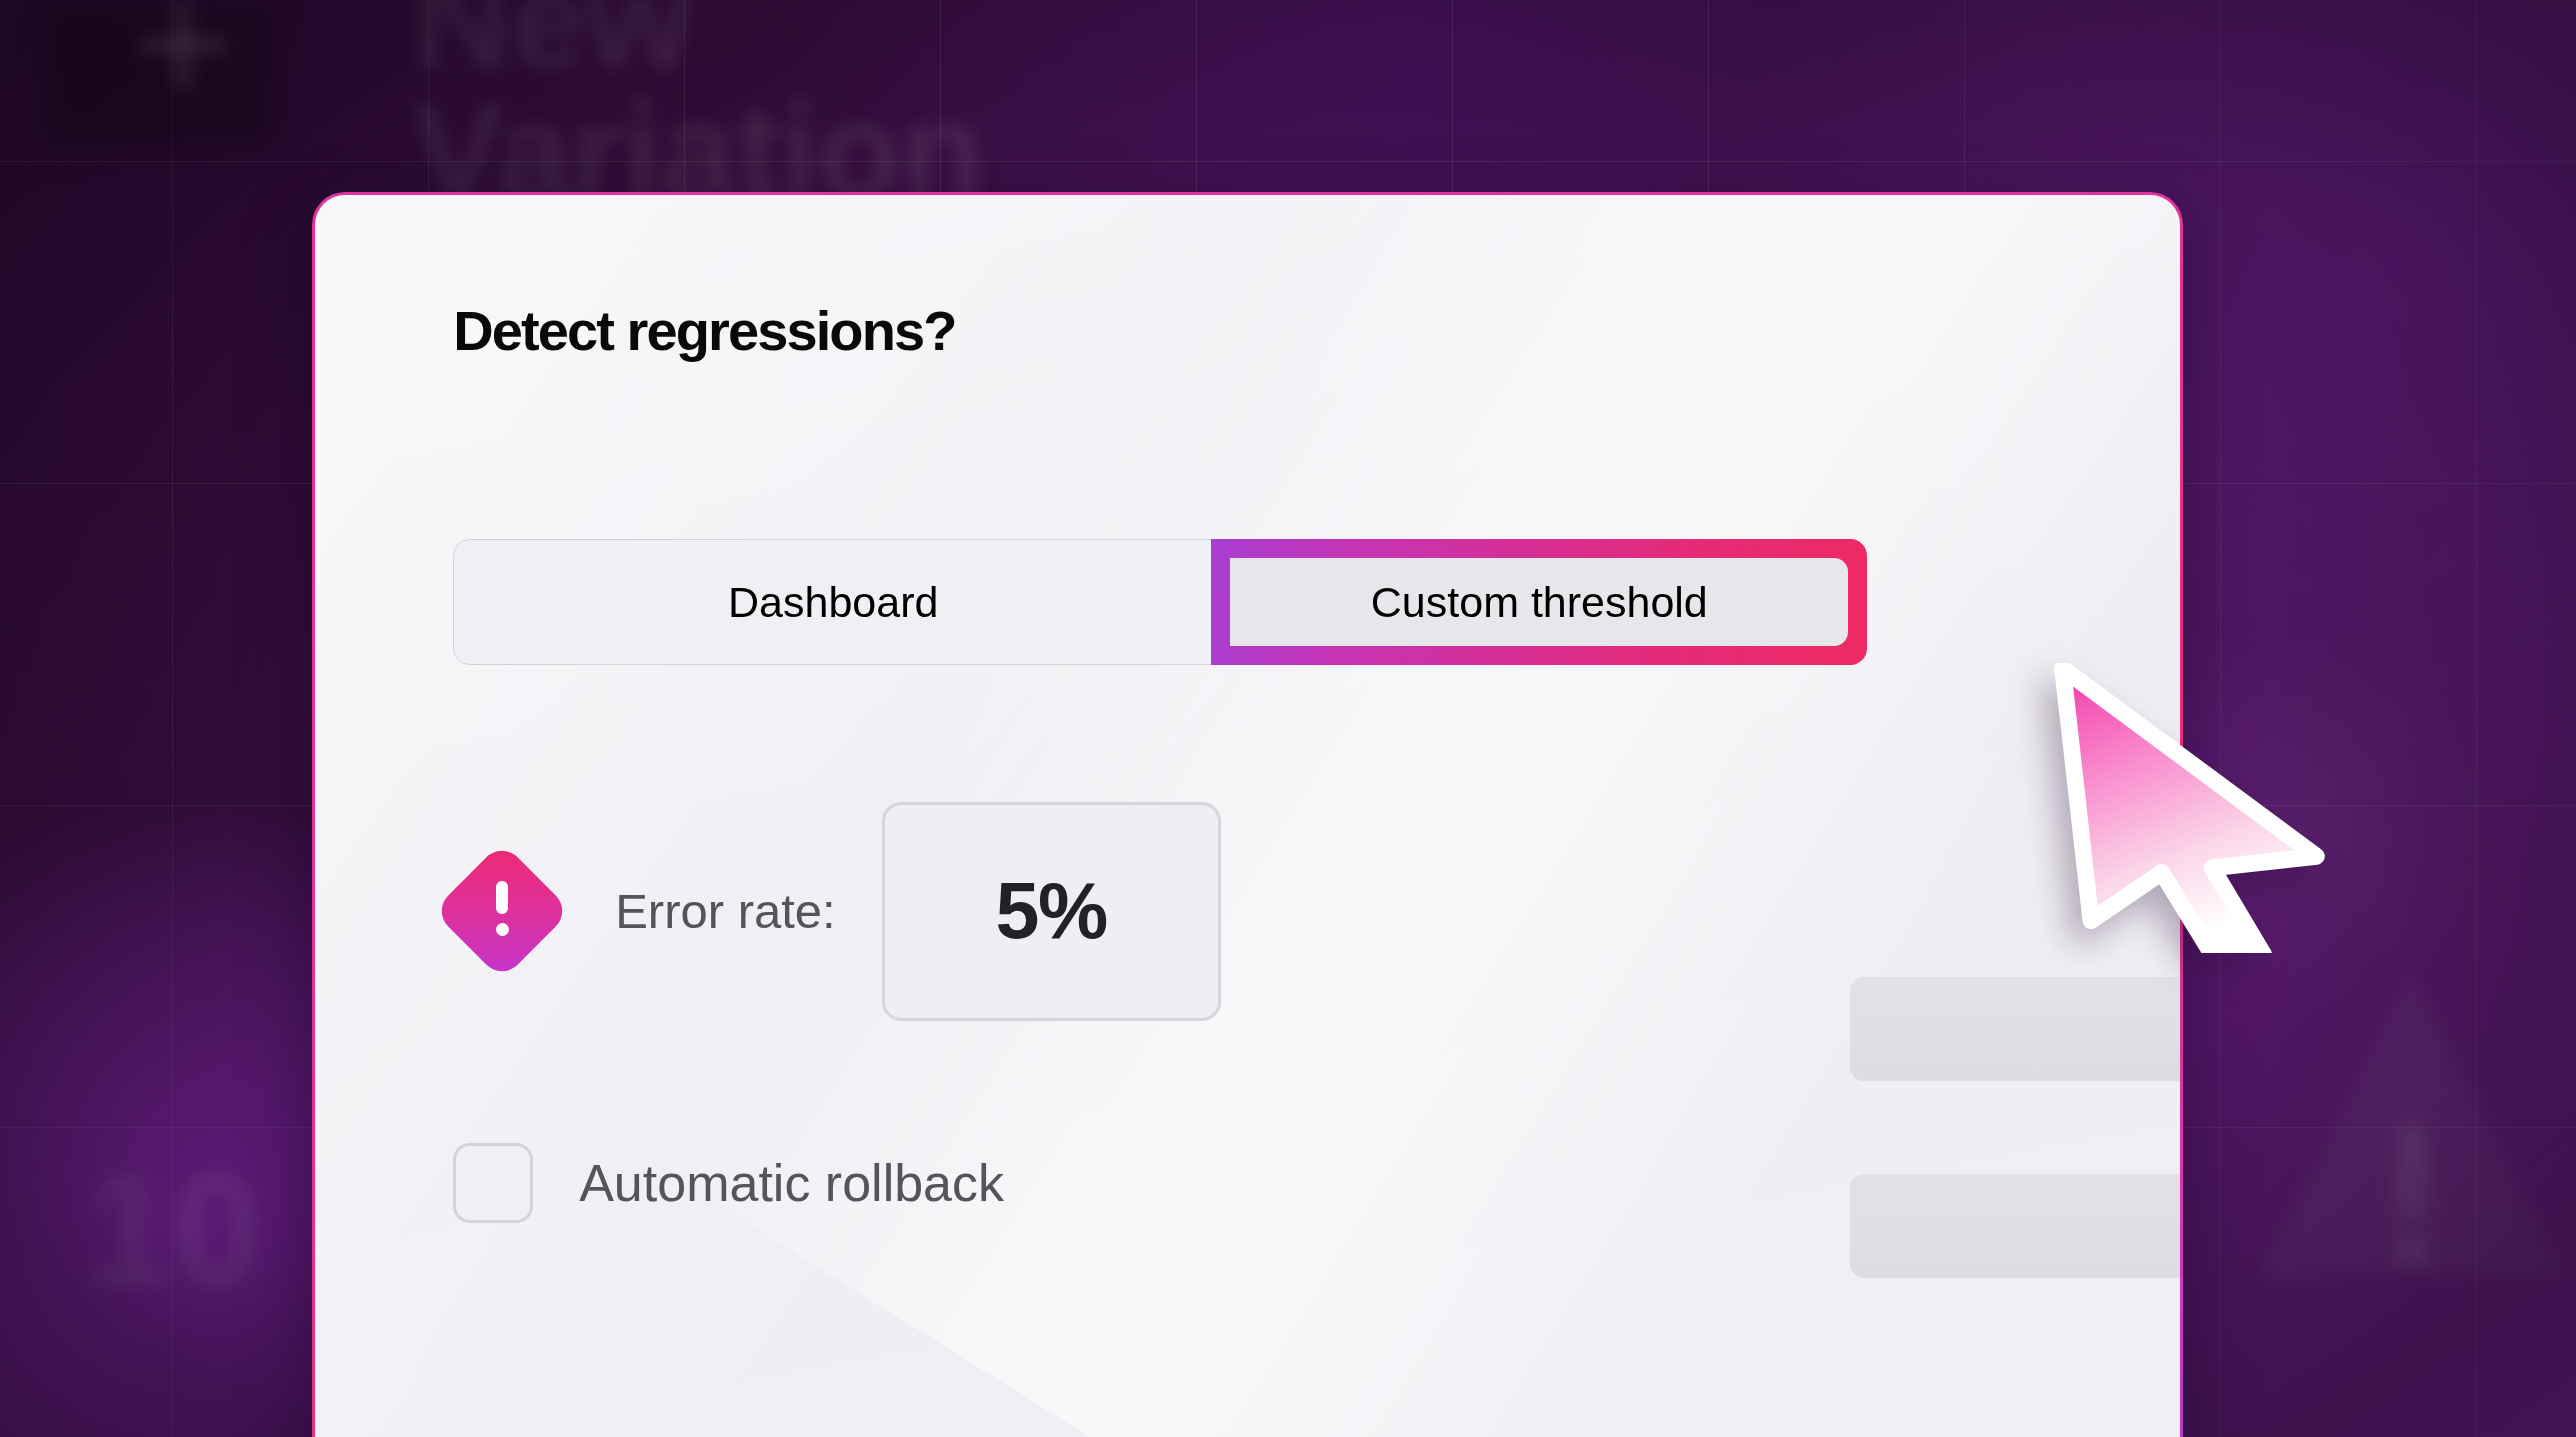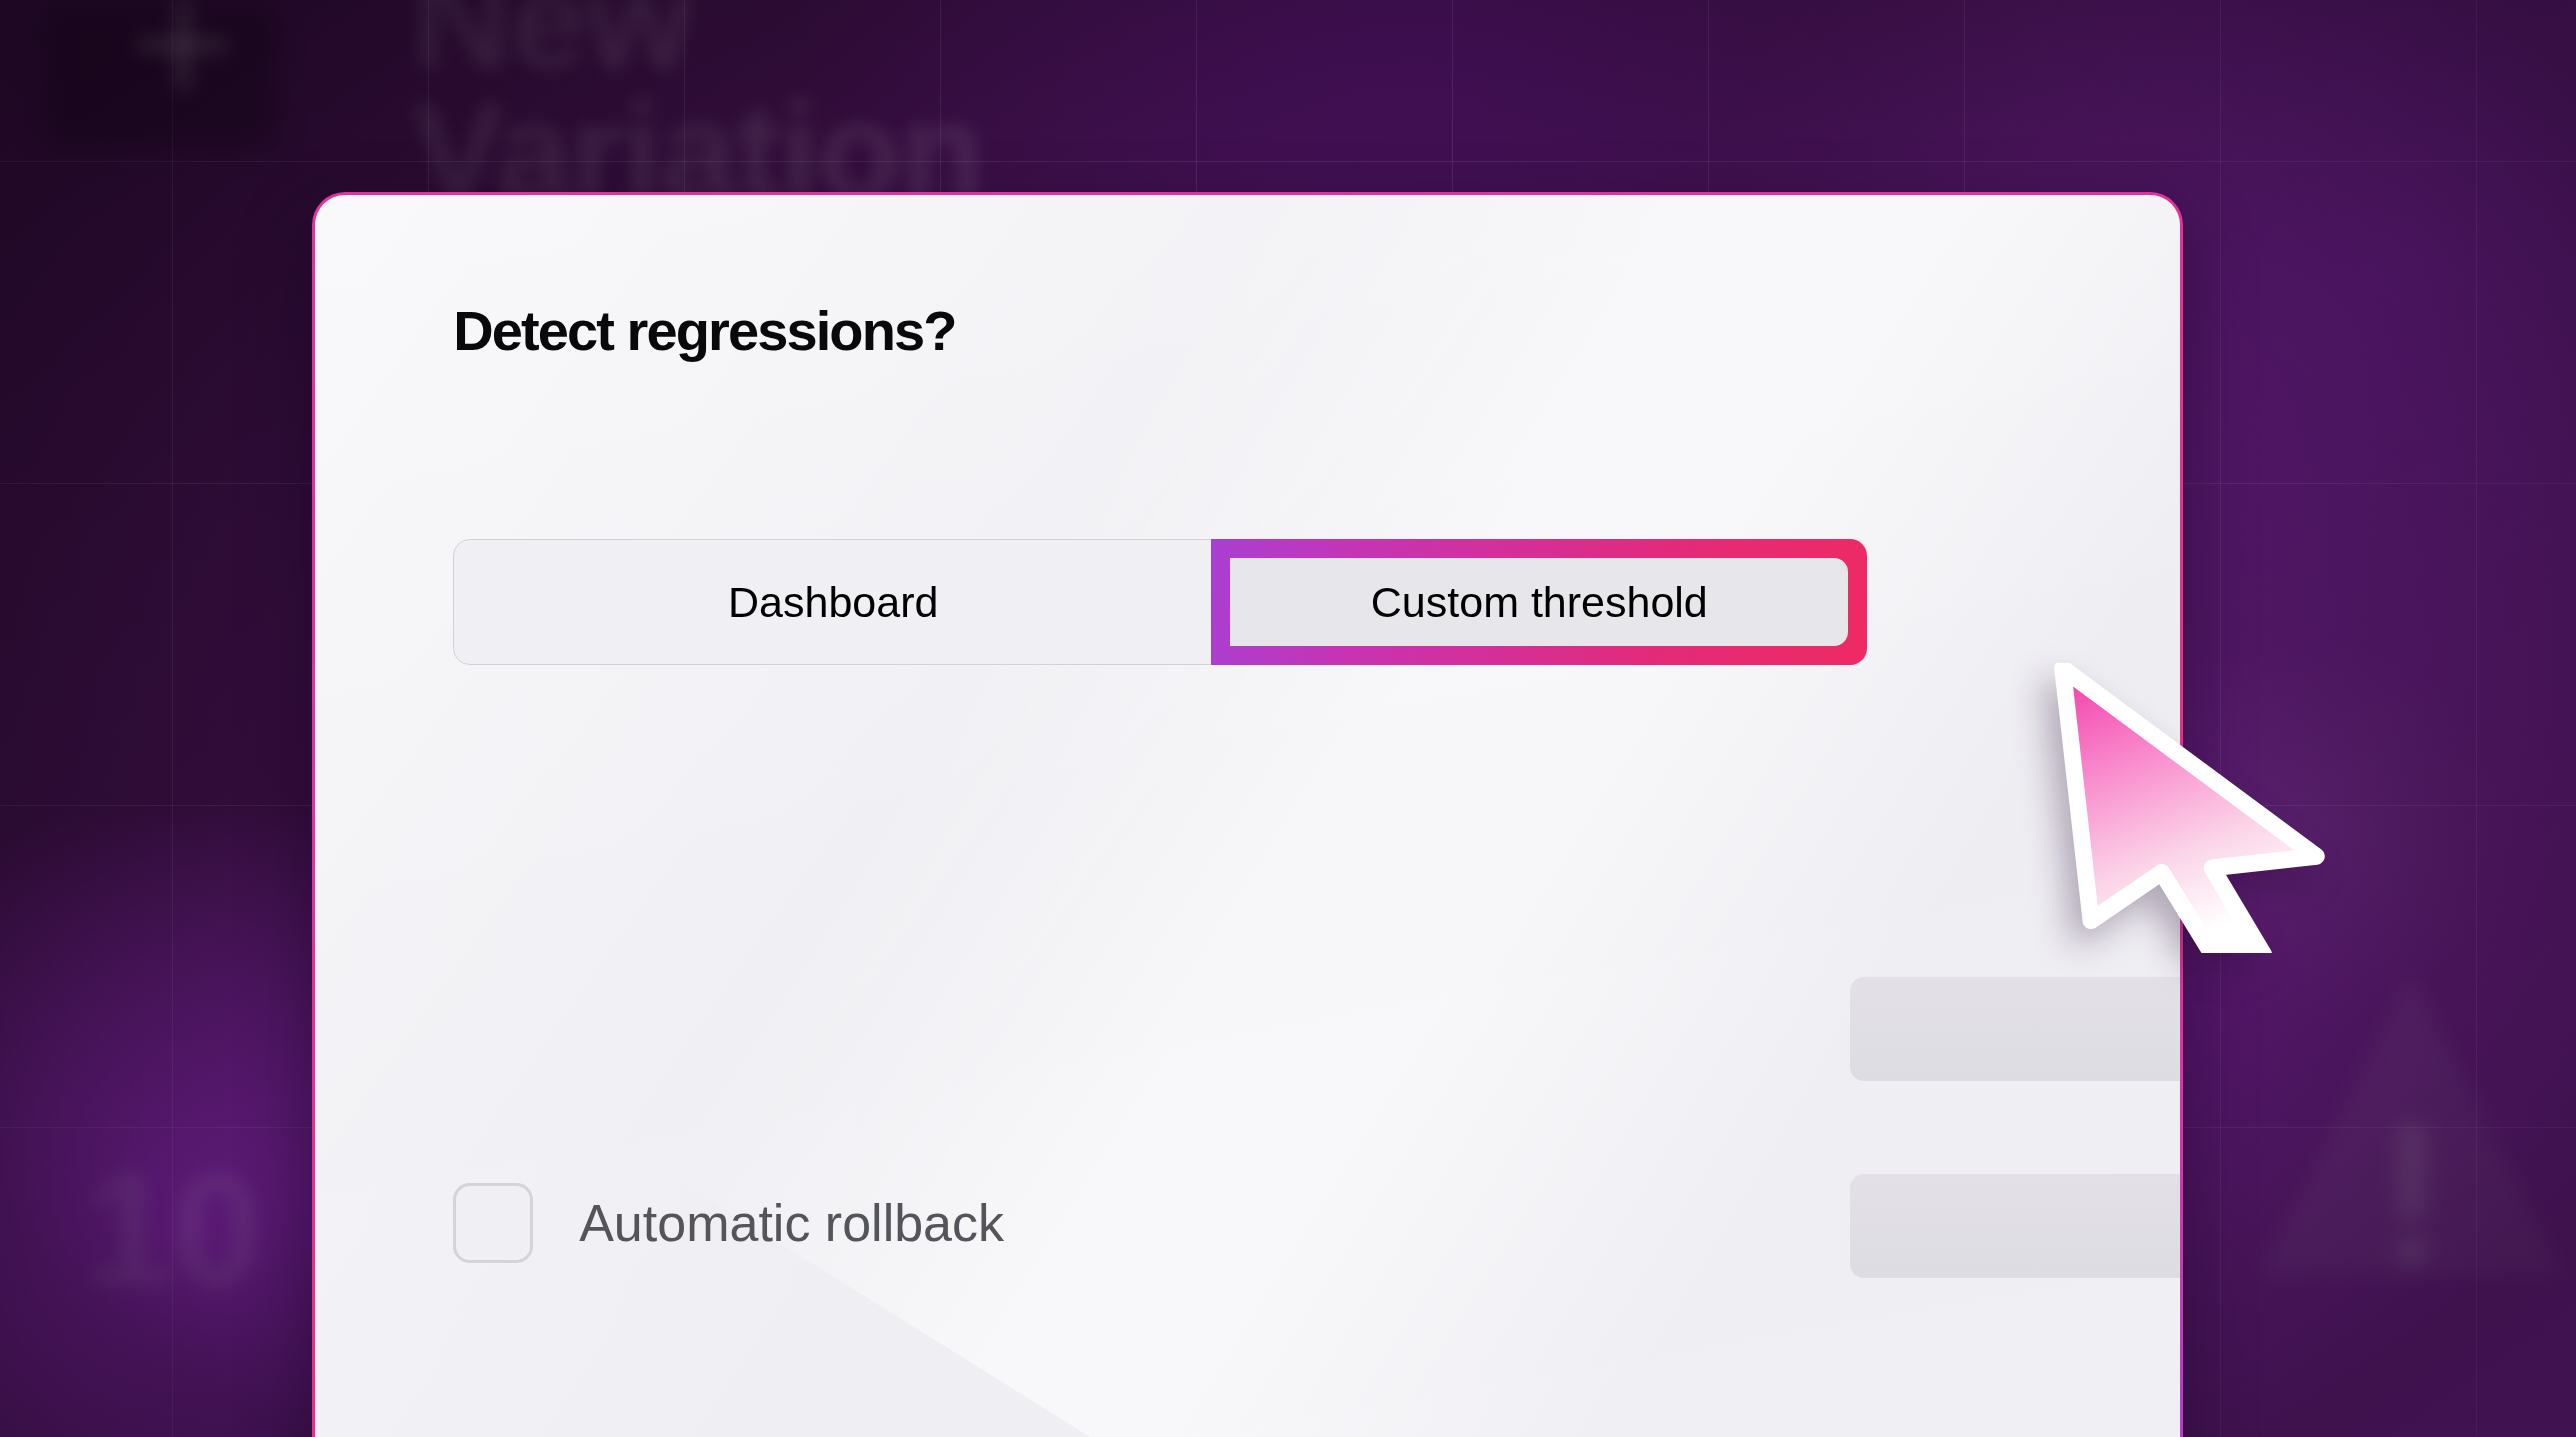--- a/index.html
+++ b/index.html
@@ -264,21 +264,21 @@
     font-size: 79px;
     font-weight: 700;
     letter-spacing: -1.3px;
     color: #222226;
   }
 
   
   #rollback-row {
     position: absolute;
     left: 138px;
-    top: 988px;
+    top: 948px;
     display: flex;
     align-items: center;
   }
   #rollback-checkbox {
     width: 80px;
     height: 80px;
     flex: 0 0 80px;
     border: 3.9px solid #d3d4d8;
     border-radius: 16.7px;
     background: #f0eff3;
@@ -345,20 +345,32 @@
       <div id="page-title">Detect regressions?</div>
 
       <div id="tabs">
         <div class="tab" id="tab-dashboard">Dashboard</div>
 
         <div class="tab" id="tab-custom-threshold">
           <div class="tab-face">Custom threshold</div>
         </div>
       </div>
 
+      <div id="error-row">
+        <div id="alert-icon">
+          <div class="bang">
+            <div class="bang-bar"></div>
+            <div class="bang-dot"></div>
+          </div>
+        </div>
+
+        <div id="error-rate-label">Error rate:</div>
+
+        <div id="error-rate-field">5%</div>
+      </div>
 
       <div id="rollback-row">
         <div id="rollback-checkbox"></div>
         <div id="rollback-label">Automatic rollback</div>
       </div>
 
       <div class="skeleton" id="skeleton-1"></div>
       <div class="skeleton" id="skeleton-2"></div>
 
     </div>

